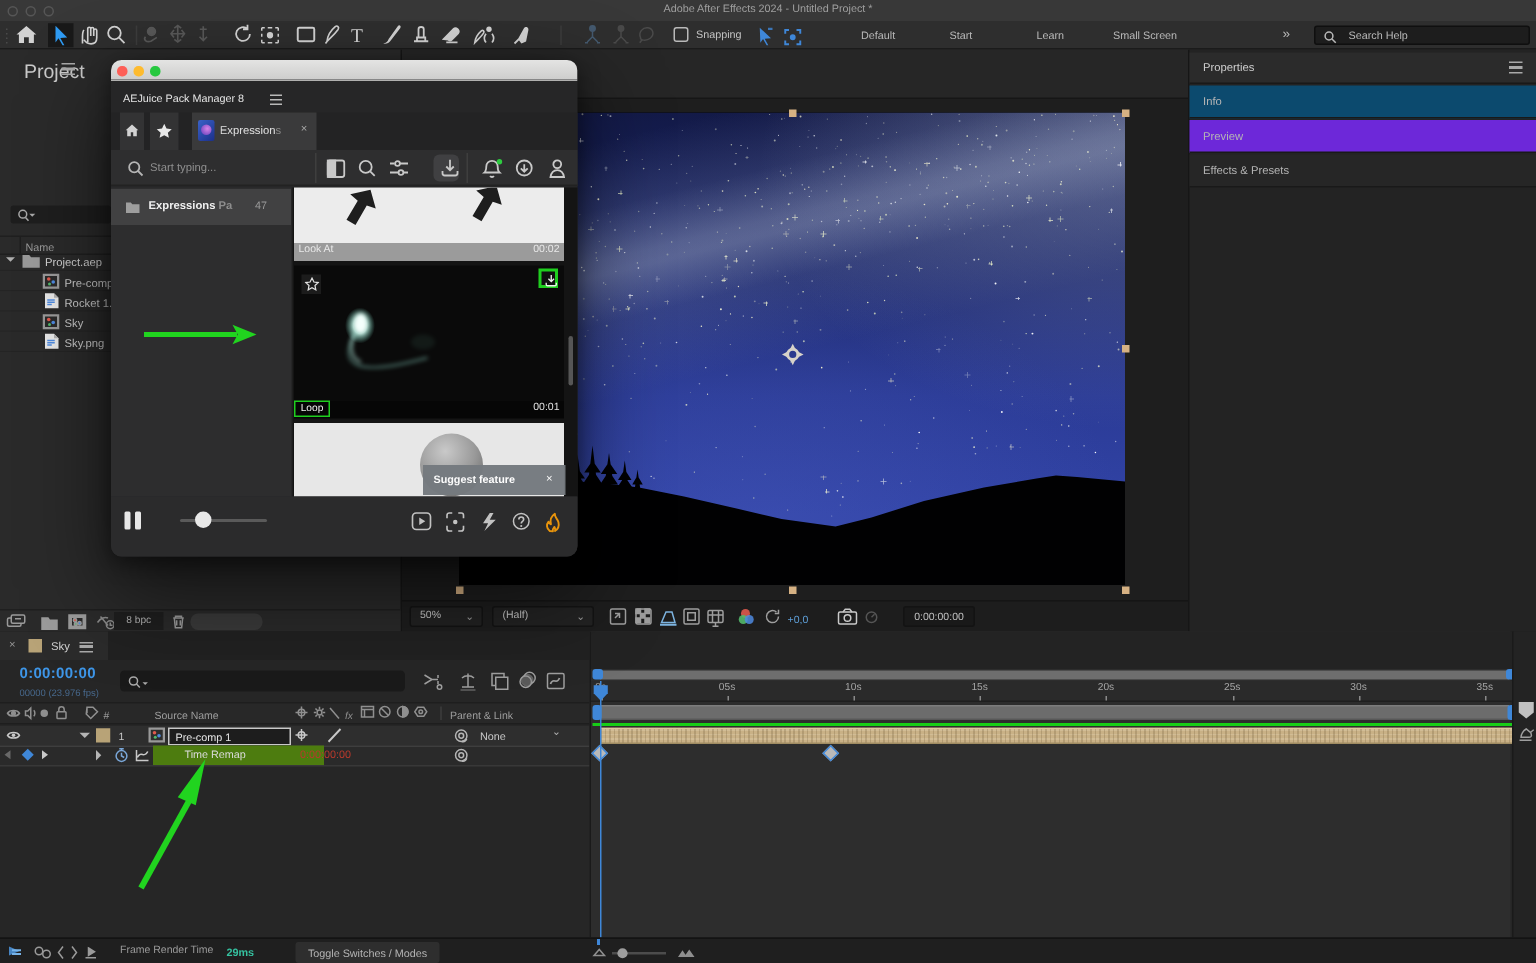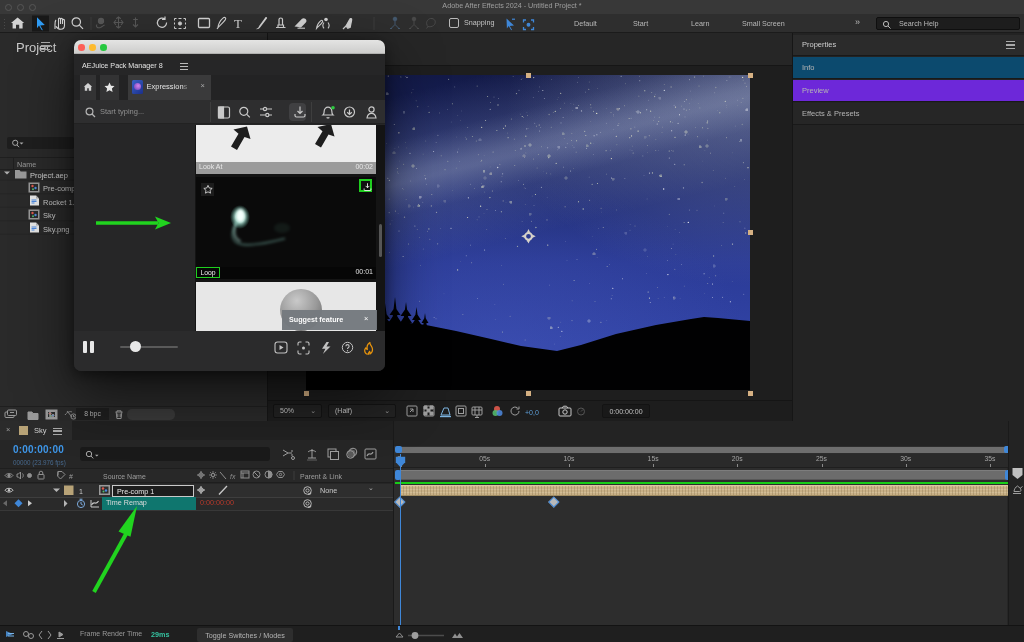--- a/index.html
+++ b/index.html
@@ -1083,21 +1083,21 @@
   <g stroke="#c9c9c9" fill="none">
         <path d="M91 3v7h8"></path>
         <path d="M91.5 8c2.5-5 4.5 1 7-4" stroke-width="1.1"></path>
       </g>
   <g transform="translate(303,2)" stroke="#b5b5b5" fill="none">
         <circle cx="4.5" cy="4.5" r="3.8"></circle>
         <circle cx="4.5" cy="4.5" r="1.6"></circle>
         <path d="M8 6.5c-.5 1.5-2 2-3 1.8" stroke-width="1.3"></path>
       </g>
  </svg>
- <div class="abs" style="left:102px;top:76px;width:94px;height:12.5px;background:#0f766e;font-size:7.2px;color:#dcdcdc;padding:0 0 0 4px;line-height:12px">Time Remap</div>
+ <div class="abs" style="left:102px;top:76px;width:114px;height:12.5px;background:#4d7c0f;font-size:7.2px;color:#dcdcdc;padding:0 0 0 21px;line-height:12px">Time Remap</div>
  <div class="abs" style="left:200px;top:76.5px;font-size:7.2px;color:#b8392c">0:00:00:00</div>
  <div class="abs" style="left:0;top:88.5px;width:1007px;height:1px;background:#383838"></div>
 
  <div class="abs" style="left:393px;top:0;width:614px;height:204px;background:#2d2d2d;border-left:1px solid #1a1a1a">
   <div class="abs" style="left:0;top:0;width:614px;height:25px;background:#232323"></div>
 
   <div class="abs" style="left:6px;top:25.5px;width:606px;height:6px;background:#6e6e6e"></div>
   <div class="abs" style="left:1px;top:25px;width:7px;height:7px;background:#3f87d8;border-radius:2px"></div>
   <div class="abs" style="left:610px;top:25px;width:7px;height:7px;background:#3f87d8;border-radius:2px"></div>
 
@@ -1244,20 +1244,29 @@
             <path d="M5.5 3v5M3.2 5.8 5.5 8l2.3-2.2"></path>
           </g>
     <g transform="translate(152,2.5)">
             <circle cx="5.5" cy="3" r="2.6"></circle>
             <path d="M1 11.5c.5-3 2.2-4.6 4.5-4.6s4 1.6 4.5 4.6z"></path>
           </g>
    </g>
   </svg>
  </div>
 
+ <div class="abs" style="left:0;top:85px;width:119.5px;height:205.5px;background:#2d2d2e">
+  <div class="abs" style="left:0;top:1px;width:119.5px;height:24px;background:#414142">
+   <svg class="abs" style="left:9px;top:7px" width="11" height="10" viewBox="0 0 11 10">
+          <path d="M1 2h3.2l1 1.2H10V9H1z" fill="#9e9e9e"></path>
+        </svg>
+   <div class="abs" style="left:25px;top:5.5px;font-size:7.5px;font-weight:bold;color:#f0f0f0">Expressions <span style="color:#8d8d8d">Pa</span></div>
+   <div class="abs" style="left:96px;top:6px;font-size:7.2px;color:#9a9a9a">47</div>
+  </div>
+ </div>
 
  <div class="abs" style="left:120.5px;top:85px;width:190.5px;height:205.5px;background:#141414">
 
   <div class="abs" style="left:1.5px;top:0;width:180px;height:37px;background:#ececec;overflow:hidden">
     <svg width="180" height="37" viewBox="0 0 180 37">
           <g fill="#1e1e1e">
             <path d="M51 1.5 L54.5 14 48.5 12 41 25 35 21.5 42.5 8.8 37.5 4.5z"></path>
             <path d="M135 -1 L138.5 11.5 132.5 9.5 125 22.5 119 19 126.5 6.3 121.5 2z"></path>
           </g>
         </svg>

